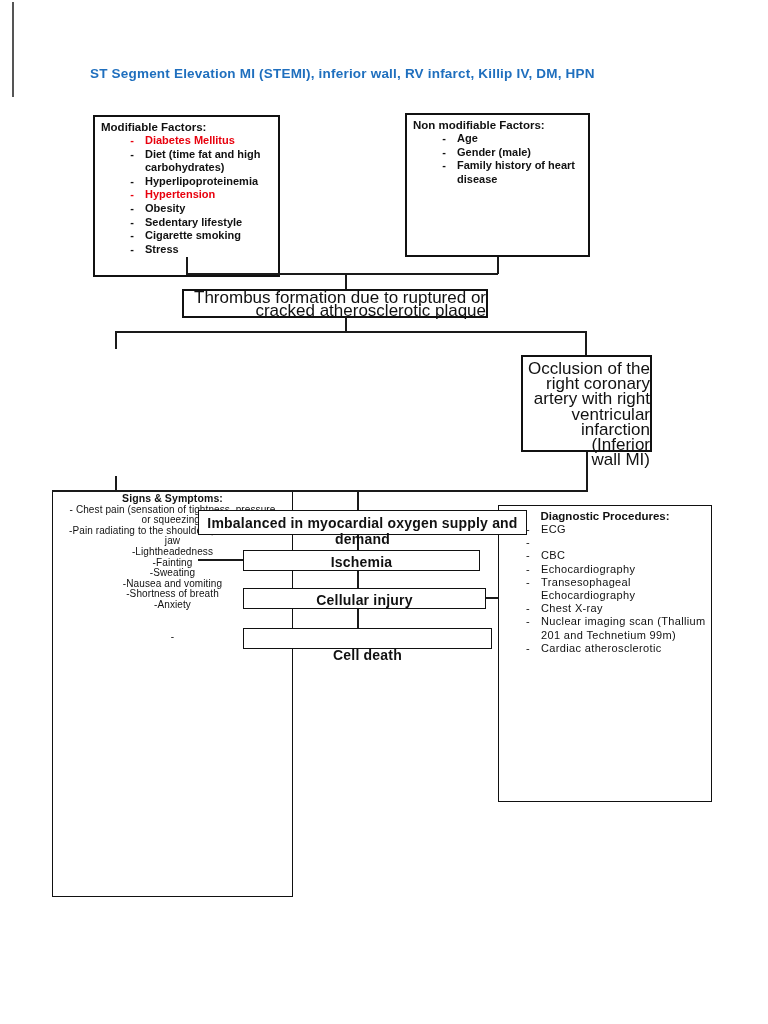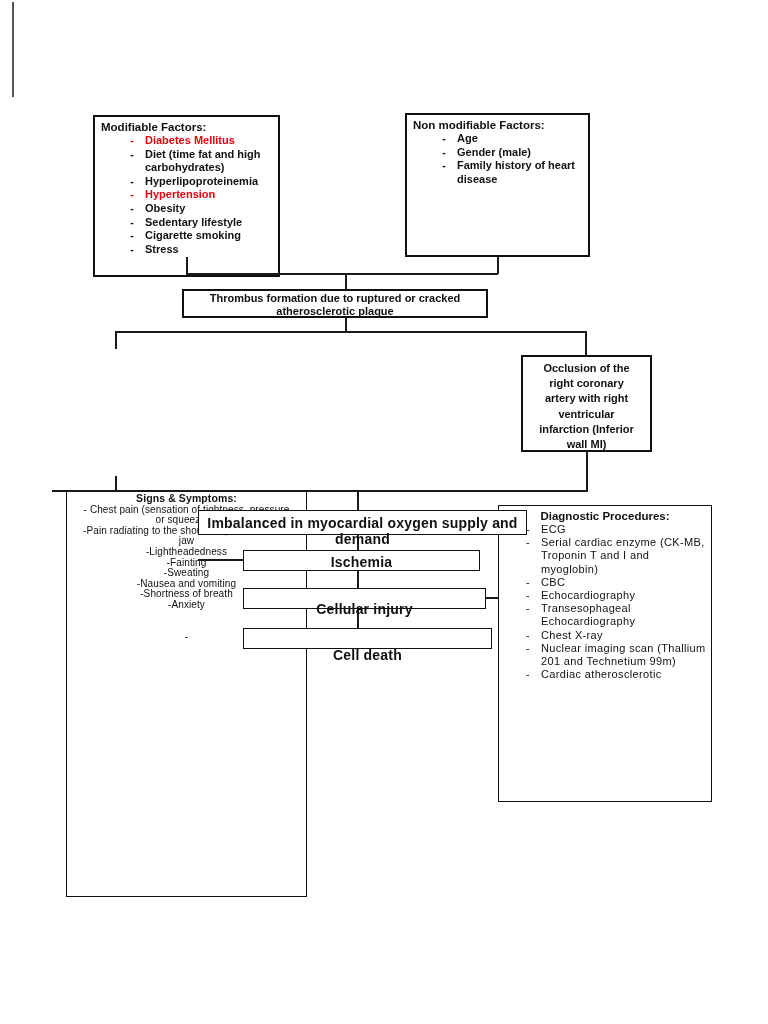--- a/index.html
+++ b/index.html
@@ -8,34 +8,35 @@
   .abs{position:absolute;}
   .line{position:absolute;background:#1a1a1a;}
   .box{position:absolute;background:#ffffff;border:2px solid #111;box-sizing:border-box;}
   .thinbox{position:absolute;background:#ffffff;border:1.5px solid #111;box-sizing:border-box;}
   .title{font-weight:700;font-size:13.5px;letter-spacing:.2px;white-space:nowrap;}
   .hd{font-weight:700;font-size:11.5px;line-height:14px;}
   .blist{font-weight:700;font-size:11px;line-height:13.6px;}
   .brow{display:flex;align-items:flex-start;}
   .brow .dash{flex:0 0 26px;text-align:center;}
   .brow .itxt{flex:1 1 auto;padding-right:2px;}
-  .centertxt{font-weight:700;font-size:11px;text-align:center;}
+  .centertxt{font-weight:400;font-size:17px;text-align:right;}
   .chainlbl{font-weight:700;font-size:14px;text-align:center;letter-spacing:.2px;}
   .signs-line{font-size:10px;line-height:10.6px;text-align:center;letter-spacing:.1px;}
   .diag-row{display:flex;align-items:flex-start;font-size:11px;line-height:13.2px;letter-spacing:.35px;}
   .diag-row .dash{flex:0 0 26px;text-align:center;}
   .diag-row .itxt{flex:1 1 auto;padding-right:4px;}
 </style>
 </head>
 <body>
 
 <div id="page">
 
   <div class="line" style="left:12px;top:2px;width:1.5px;height:95px;background:#555;"></div>
 
+  <div class="abs title" style="left: 90px; top: 66px; color: rgb(31, 111, 190);">ST Segment Elevation MI (STEMI), inferior wall, RV infarct, Killip IV, DM, HPN</div>
 
   <div class="box" style="left:93px;top:115px;width:187px;height:162px;padding:3px 0 0 6px;">
     <div class="hd">Modifiable Factors:</div>
     <div class="blist" style="padding-left:18px;">
       <div class="brow">
         <span class="dash" style="color: rgb(232, 0, 13);">-</span>
         <span class="itxt" style="color: rgb(232, 0, 13);">Diabetes Mellitus</span>
       </div>
       <div class="brow">
         <span class="dash">-</span>
@@ -108,21 +109,21 @@
     <div>ventricular</div>
     <div>infarction (Inferior</div>
     <div>wall MI)</div>
   </div>
 
   <div class="line" style="left:115px;top:476px;width:1.5px;height:15px;"></div>
   <div class="line" style="left:586px;top:452px;width:1.5px;height:40px;"></div>
   <div class="line" style="left:52px;top:490px;width:535px;height:1.5px;z-index:2;"></div>
   <div class="line" style="left:357px;top:490px;width:1.5px;height:21px;"></div>
 
-  <div class="thinbox" style="left:52px;top:490px;width:241px;height:407px;z-index:1;padding-top:2px;margin-left:14px;">
+  <div class="thinbox" style="left:52px;top:490px;width:241px;height:407px;z-index:1;padding-top:2px;">
     <div class="signs-line" style="font-weight:700;font-size:10.5px;margin-bottom:1px;">Signs &amp; Symptoms:</div>
     <div class="signs-line">- Chest pain (sensation of tightness, pressure</div>
     <div class="signs-line">or squeezing)</div>
     <div class="signs-line">-Pain radiating to the shoulders, arms and the</div>
     <div class="signs-line">jaw</div>
     <div class="signs-line">-Lightheadedness</div>
     <div class="signs-line">-Fainting</div>
     <div class="signs-line">-Sweating</div>
     <div class="signs-line">-Nausea and vomiting</div>
     <div class="signs-line">-Shortness of breath</div>
@@ -134,21 +135,20 @@
 
   <div class="thinbox" style="left:498px;top:505px;width:214px;height:297px;z-index:2;padding-top:3px;">
     <div class="hd" style="text-align:center;">Diagnostic Procedures:</div>
     <div style="padding-left:16px;">
       <div class="diag-row">
         <span class="dash">-</span>
         <span class="itxt">ECG</span>
       </div>
       <div class="diag-row">
         <span class="dash">-</span>
-        <span class="itxt">Serial cardiac enzyme (CK-MB, Troponin T and I and myoglobin)</span>
       </div>
       <div class="diag-row">
         <span class="dash">-</span>
         <span class="itxt">CBC</span>
       </div>
       <div class="diag-row">
         <span class="dash">-</span>
         <span class="itxt">Echocardiography</span>
       </div>
       <div class="diag-row">
@@ -176,21 +176,21 @@
     <span>Imbalanced in myocardial oxygen supply and demand</span>
   </div>
 
   <div class="line" style="left:357px;top:534px;width:1.5px;height:17px;"></div>
   <div class="line" style="left:357px;top:570px;width:1.5px;height:18px;"></div>
   <div class="line" style="left:357px;top:608px;width:1.5px;height:20px;"></div>
 
   <div class="thinbox chainlbl" style="left:243px;top:550px;width:237px;height:21px;z-index:3;padding-top:3px;">
     <span>Ischemia</span>
   </div>
-  <div class="thinbox chainlbl" style="left:243px;top:588px;width:243px;height:21px;z-index:3;padding-top:12px;">
+  <div class="thinbox chainlbl" style="left:243px;top:588px;width:243px;height:21px;z-index:3;padding-top:3px;">
     <span>Cellular injury</span>
   </div>
   <div class="thinbox chainlbl" style="left:243px;top:628px;width:249px;height:21px;z-index:3;padding-top:18px;">
     <span>Cell death</span>
   </div>
 
   <div class="line" style="left:486px;top:597px;width:12px;height:1.5px;"></div>
 
 </div>
 

